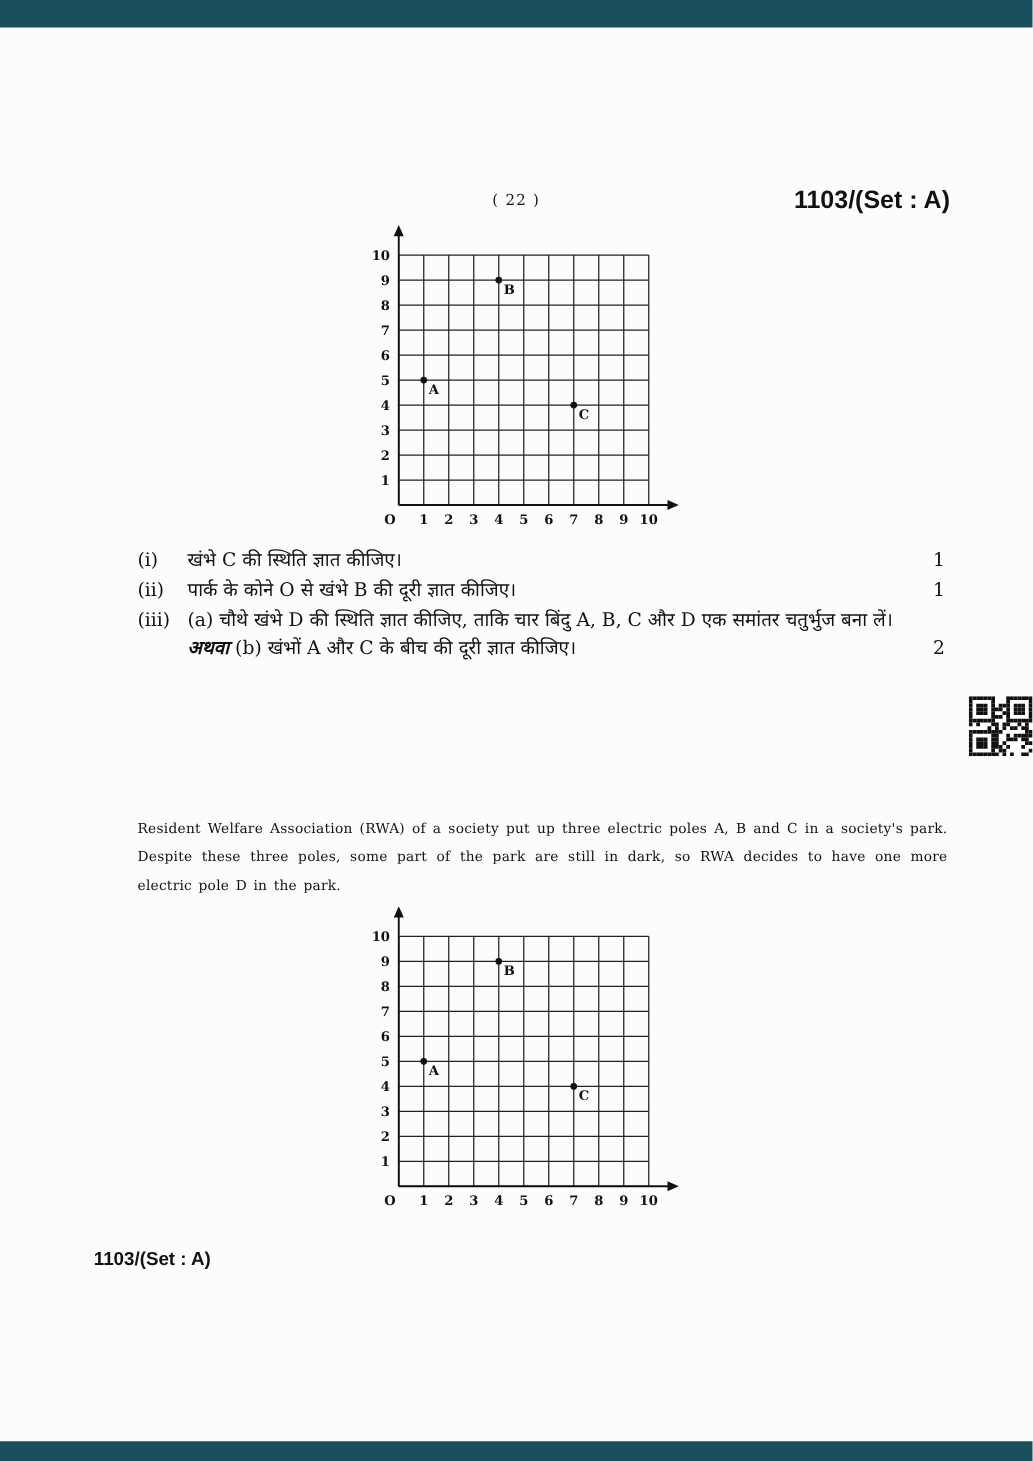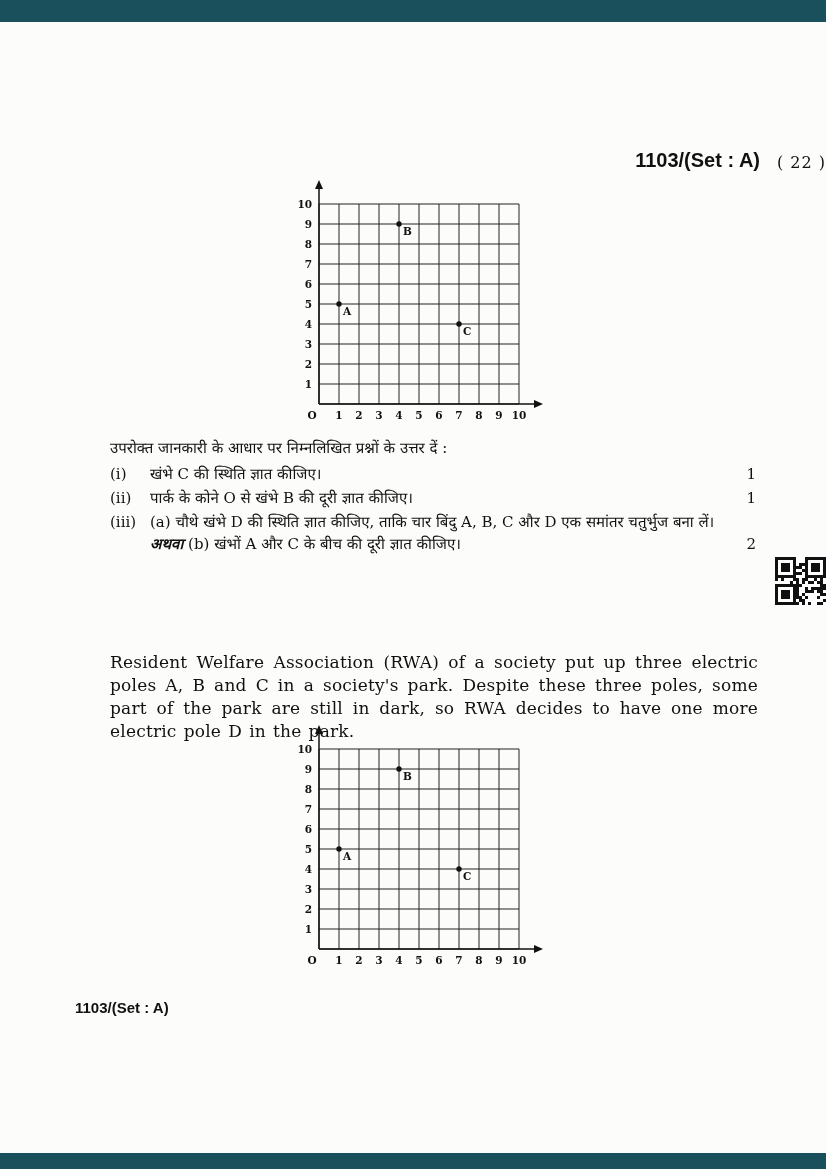--- a/index.html
+++ b/index.html
@@ -5,22 +5,22 @@
   html,body{margin:0;padding:0;}
   body{
     width:826px;height:1169px;position:relative;overflow:hidden;
     background:#fcfcfa;
     font-family:"DejaVu Serif", serif;color:#111;
   }
   .bar-top{position:absolute;top:0;left:0;width:826px;height:22px;background:#1a4f5c;}
   .bar-bottom{position:absolute;left:0;bottom:0;width:826px;height:16px;background:#1a4f5c;}
 
   .page-number{
-    position:absolute;top:153px;left:0;right:0;text-align:right;
-    font-size:16px;letter-spacing:1px;
+    position:absolute;top:153px;left:0;right:0;text-align:center;
+    font-size:12px;letter-spacing:1px;
   }
   .header-code{
     position:absolute;top:149px;right:66px;
     font-family:"Liberation Sans", sans-serif;font-weight:bold;font-size:20px;
   }
   .footer-code{
     position:absolute;top:999px;left:75px;
     font-family:"Liberation Sans", sans-serif;font-weight:bold;font-size:15px;
   }
 
@@ -38,21 +38,21 @@
   .q-num{flex:0 0 40px;}
   .q-text{flex:1 1 auto;padding-right:10px;}
   .q-marks{flex:0 0 18px;text-align:right;}
   .q-row.wrap .q-marks{align-self:flex-end;}
   .or-word{font-weight:bold;font-style:italic;text-align:right;}
 
   .qr-wrap{position:absolute;left:775px;top:557px;width:51px;height:48px;background:#fff;}
 
   .english-para{
     position:absolute;left:110px;top:651px;width:648px;
-    font-size:17px;line-height:23px;text-align:justify;letter-spacing:.2px;
+    font-size:11px;line-height:23px;text-align:justify;letter-spacing:.2px;
     word-spacing:1.5px;
   }
 </style>
 </head>
 <body>
 
 <div class="bar-top"></div>
 
 <div class="page-number">( 22 )</div>
 <div class="header-code">1103/(Set : A)</div>
@@ -107,21 +107,20 @@
       <text x="236" y="241" text-anchor="middle" font-size="10.5">10</text>
       <circle cx="56" cy="126" r="2.7" fill="#111"></circle>
       <text x="60" y="137" font-size="10.5">A</text>
       <circle cx="116" cy="46" r="2.7" fill="#111"></circle>
       <text x="120" y="57" font-size="10.5">B</text>
       <circle cx="176" cy="146" r="2.7" fill="#111"></circle>
       <text x="180" y="157" font-size="10.5">C</text>
     </svg></div>
 
 <div class="questions">
-  <div class="q-intro">उपरोक्त जानकारी के आधार पर निम्नलिखित प्रश्नों के उत्तर दें :</div>
 
   <div class="q-row">
     <span class="q-num">(i)</span>
     <span class="q-text">खंभे C की स्थिति ज्ञात कीजिए।</span>
     <span class="q-marks">1</span>
   </div>
 
   <div class="q-row">
     <span class="q-num">(ii)</span>
     <span class="q-text">पार्क के कोने O से खंभे B की दूरी ज्ञात कीजिए।</span>

